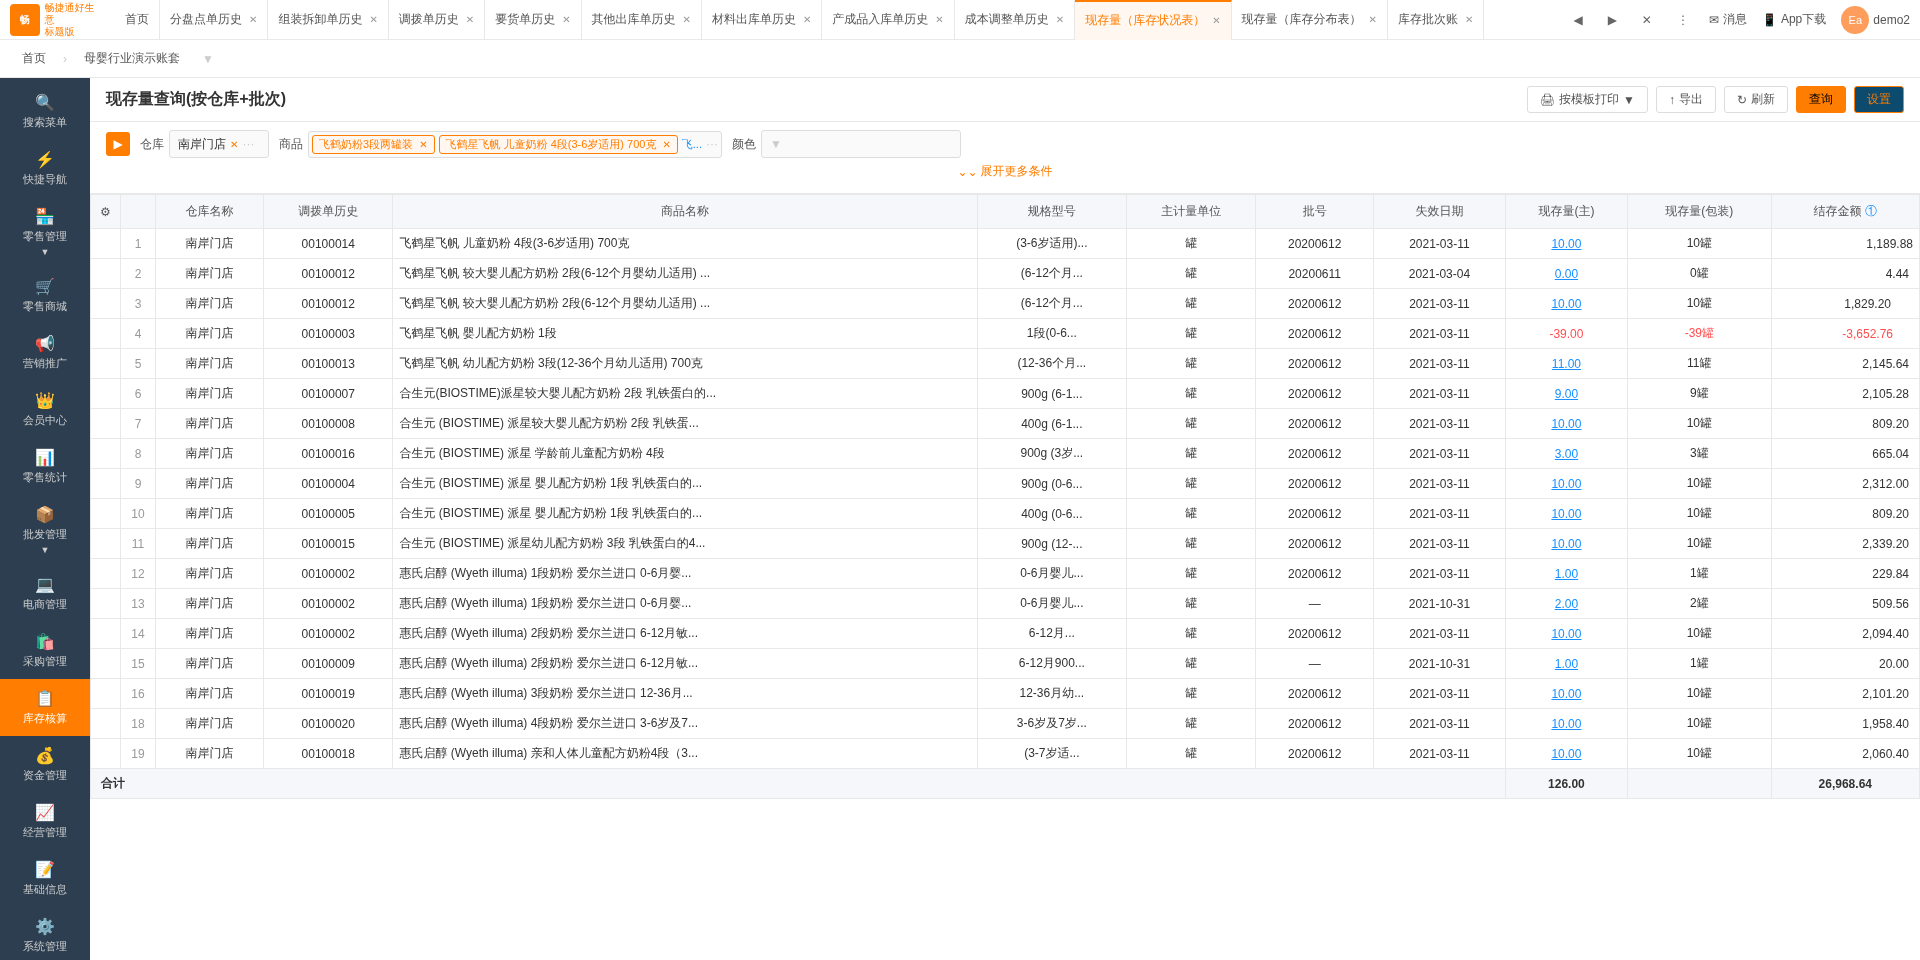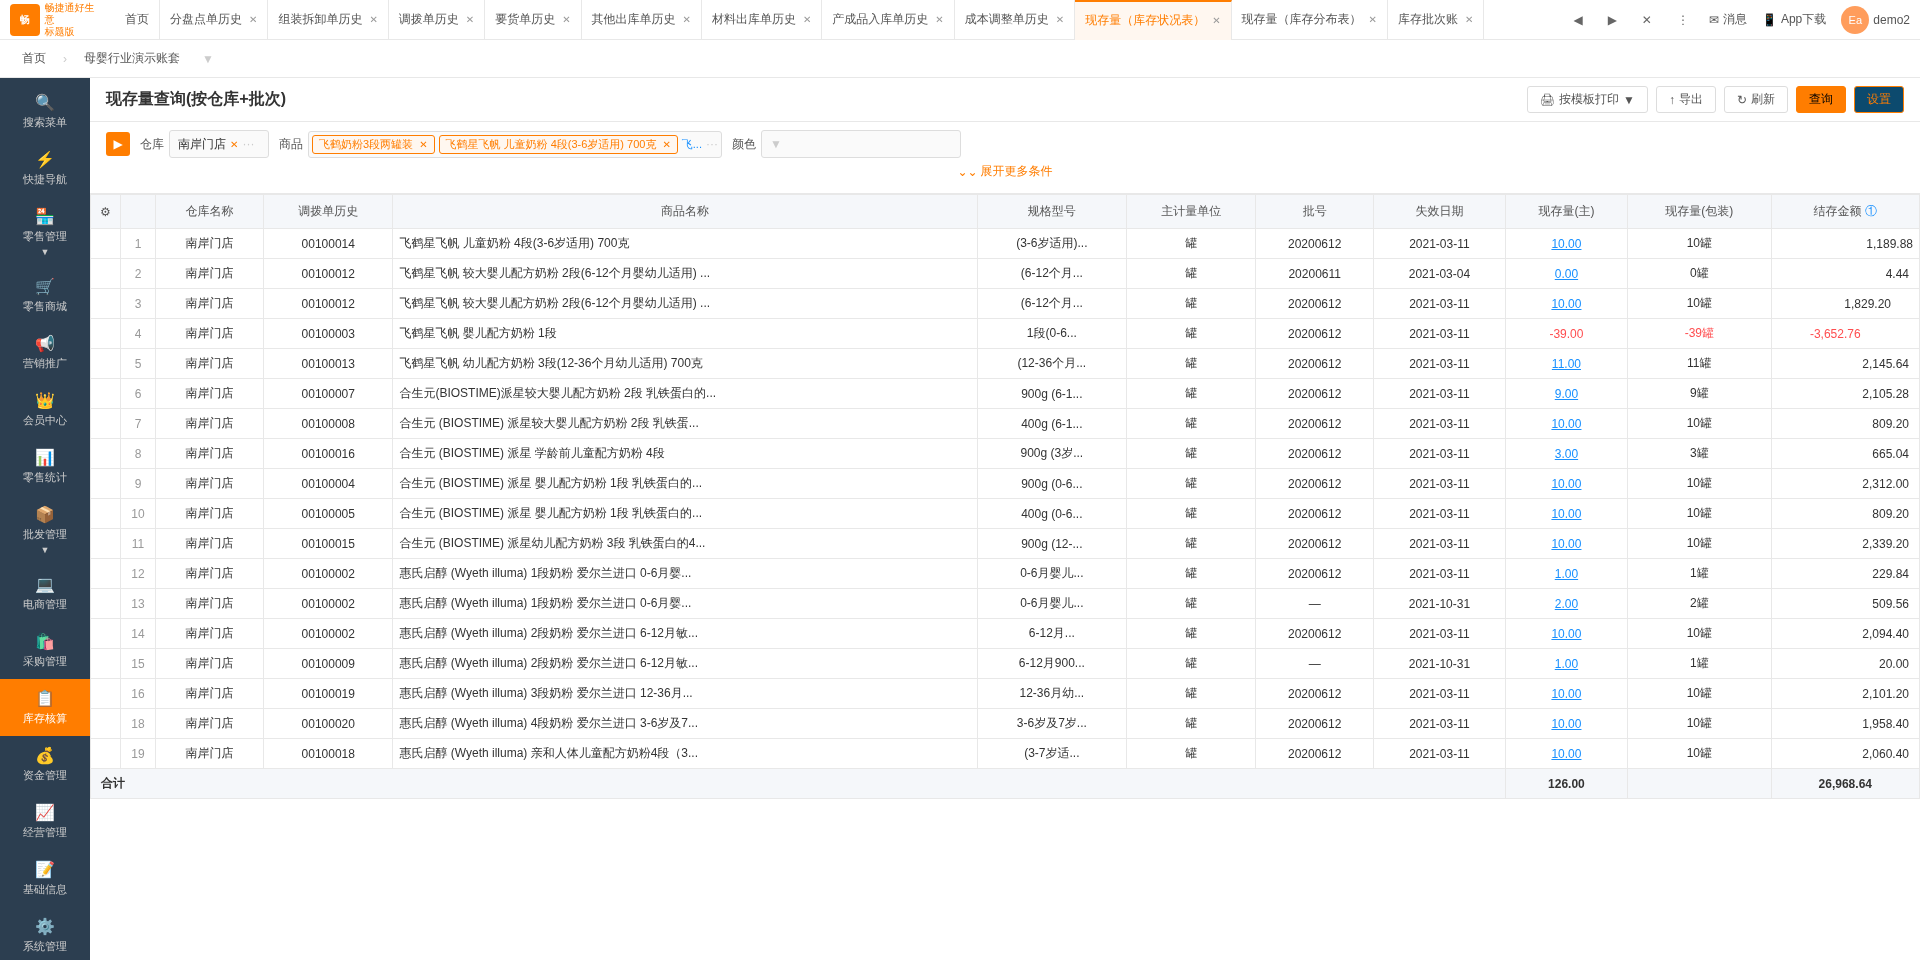--- a/index.html
+++ b/index.html
@@ -381,21 +381,21 @@
     <td class="row-num">4</td>
     <td>南岸门店</td>
     <td>00100003</td>
     <td style="text-align:left;">飞鹤星飞帆 婴儿配方奶粉 1段</td>
     <td>1段(0-6...</td>
     <td>罐</td>
     <td>20200612</td>
     <td>2021-03-11</td>
     <td class="cell-negative">-39.00</td>
     <td class="cell-negative">-39罐</td>
-    <td class="cell-negative" style="padding-right:26px;">-3,652.76</td>
+    <td class="cell-negative" style="text-align:right; padding-right:26px;">-3,652.76</td>
   </tr>
             <tr>
     <td></td>
     <td class="row-num">5</td>
     <td>南岸门店</td>
     <td>00100013</td>
     <td style="text-align:left;">飞鹤星飞帆 幼儿配方奶粉 3段(12-36个月幼儿适用) 700克</td>
     <td>(12-36个月...</td>
     <td>罐</td>
     <td>20200612</td>

